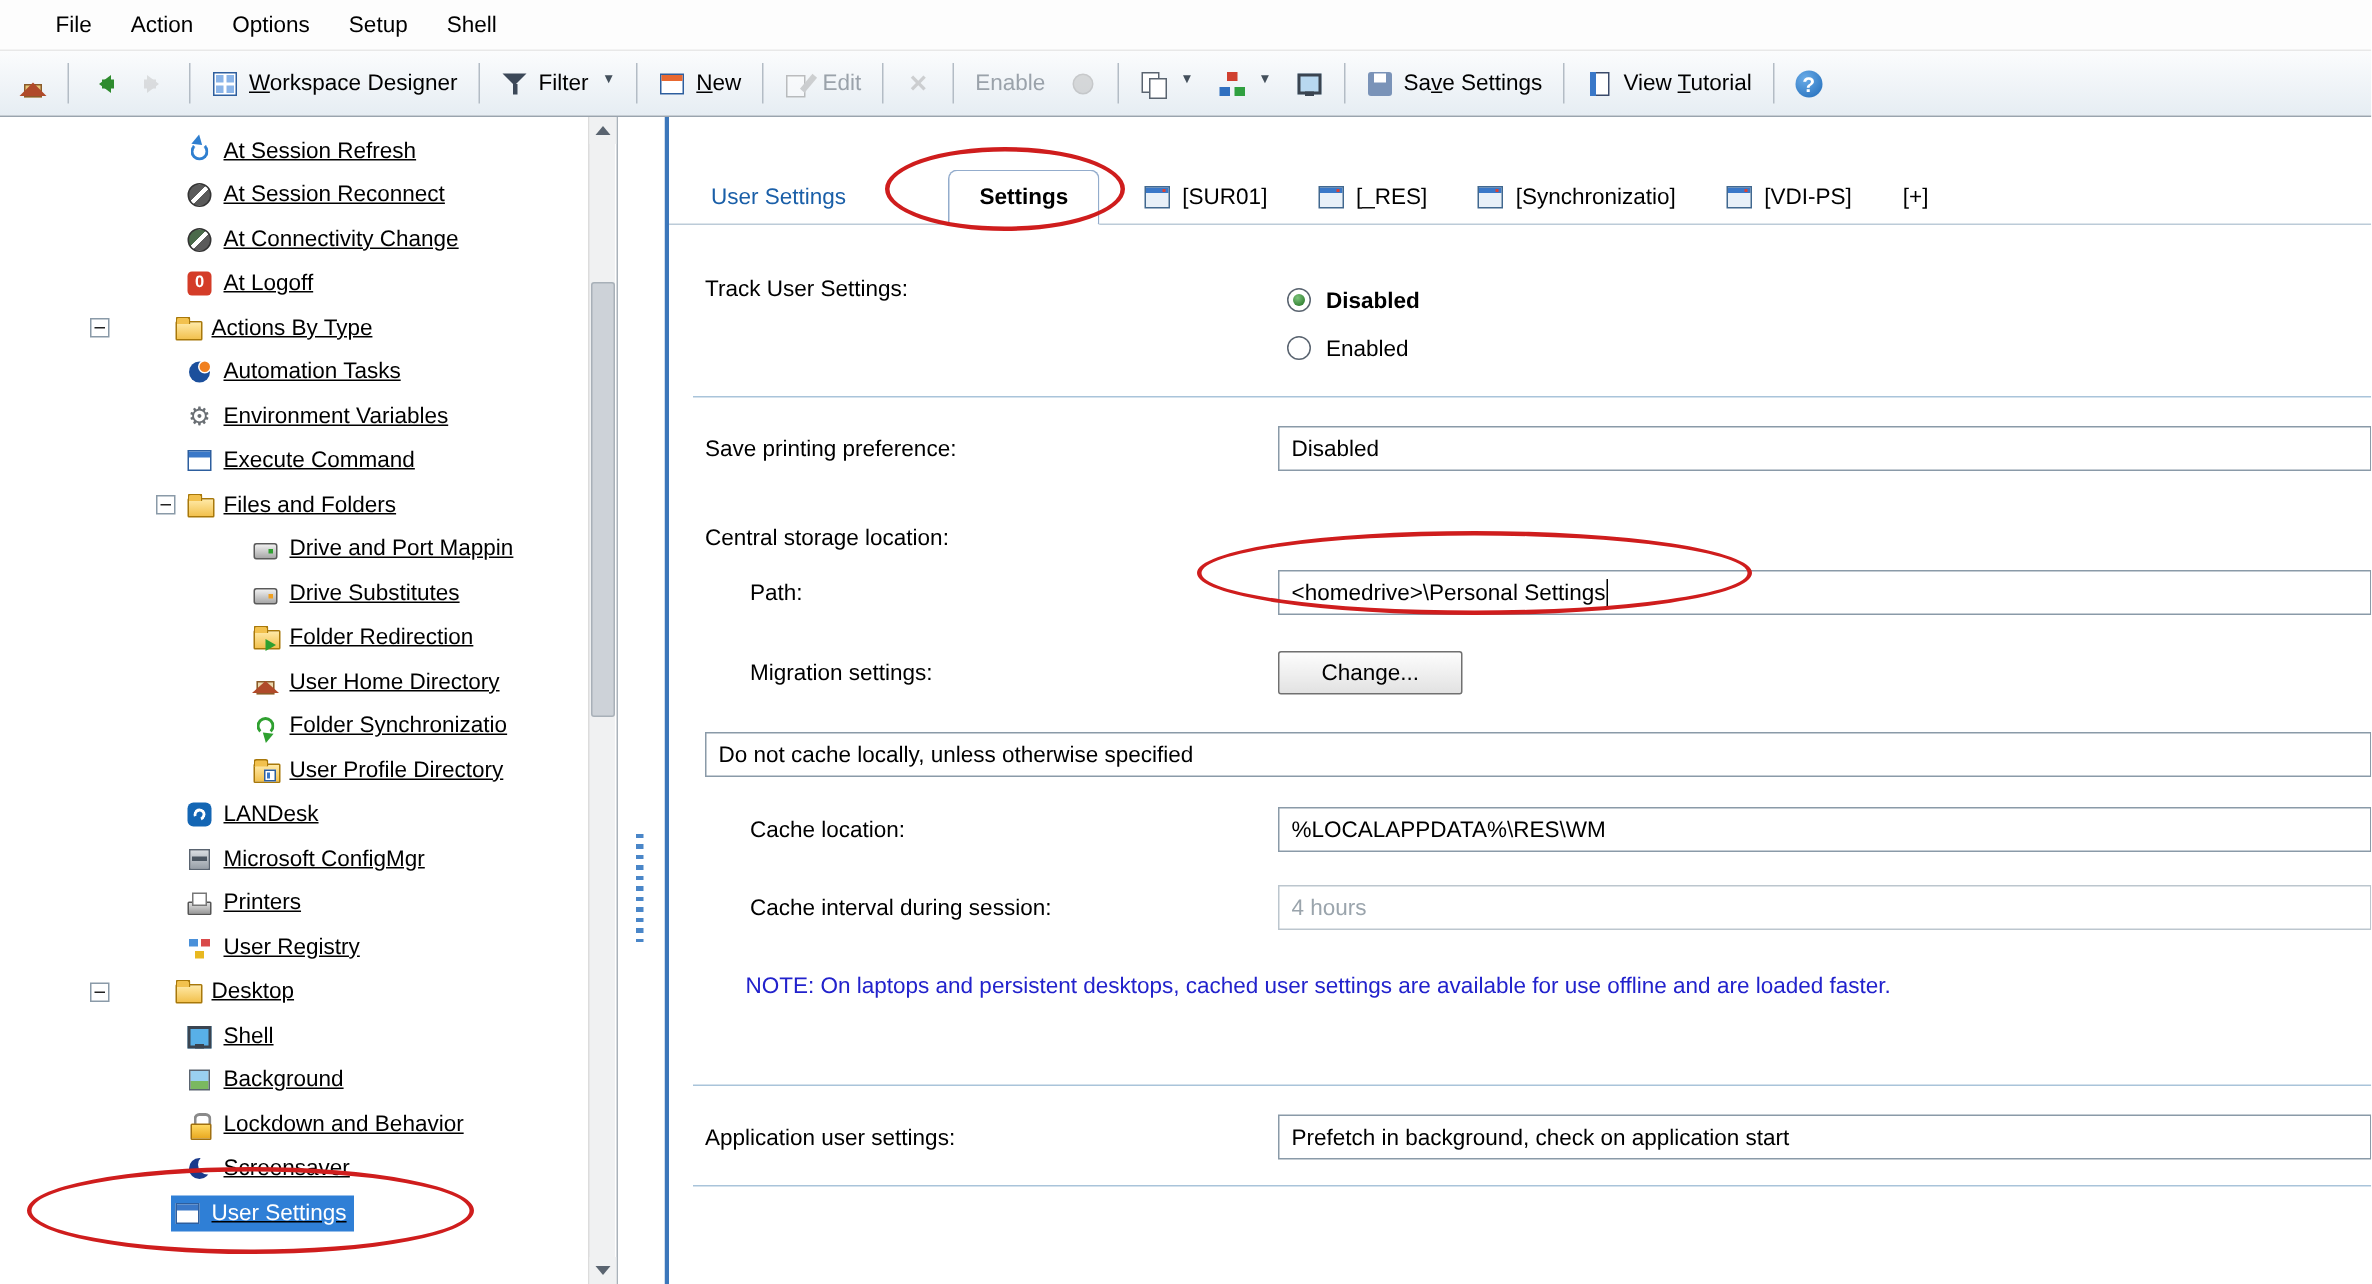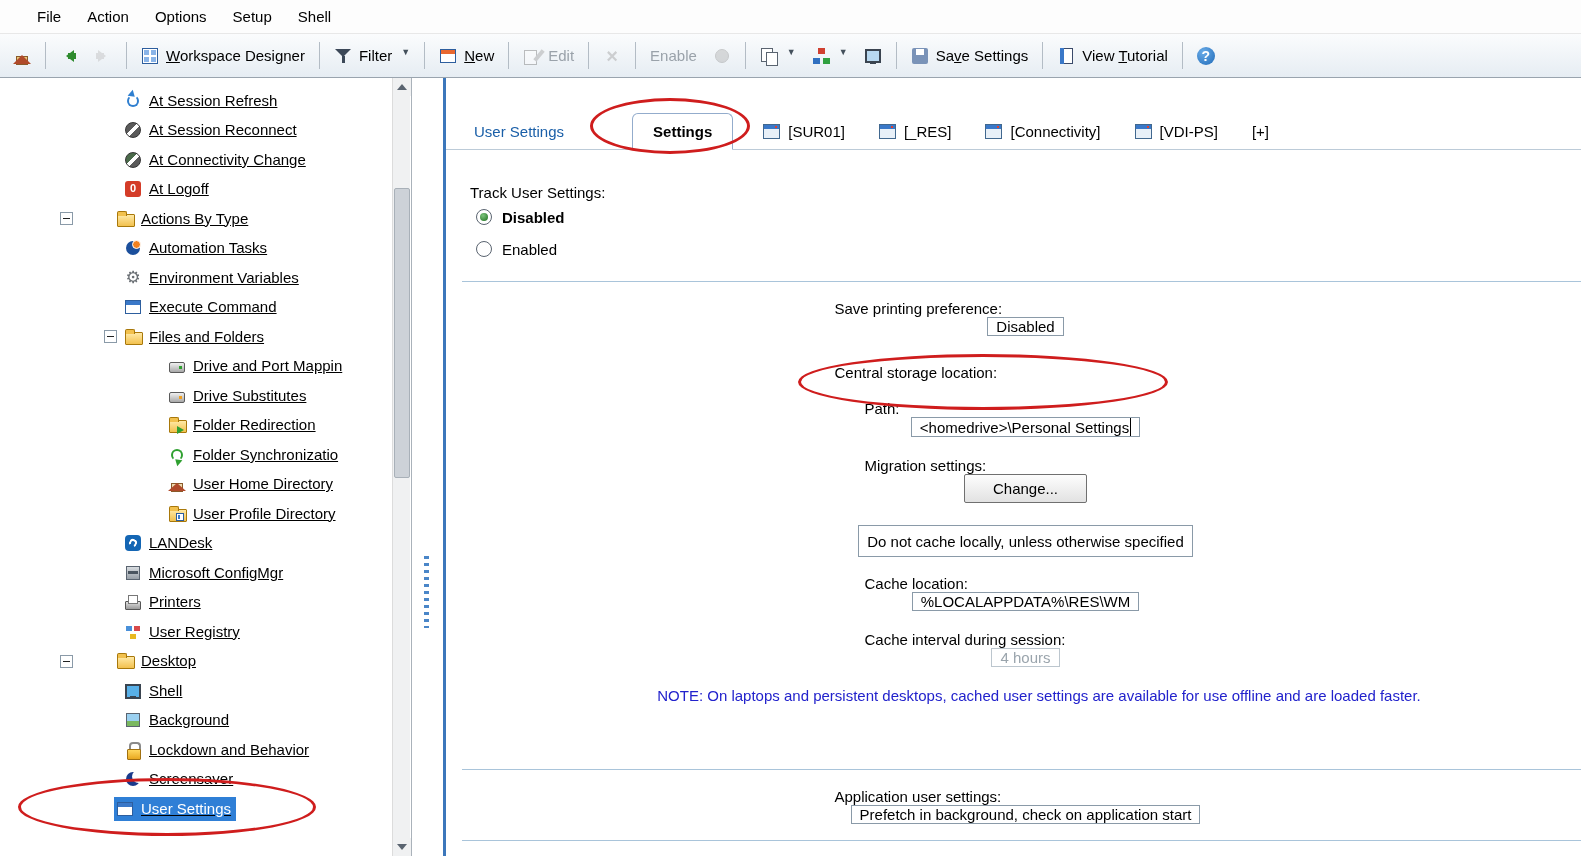--- a/index.html
+++ b/index.html
@@ -156,21 +156,21 @@
   .tabstrip { height:72px; display:flex; align-items:flex-end; padding-left:24px; gap:26px; border-bottom:1px solid #bccbd8; }
   .tab { display:flex; align-items:center; gap:8px; padding:9px 4px; white-space:nowrap; cursor:default; }
   .tab.link { color:#1a5fa8; }
   .tab.active { background:#fff; border:1px solid #93accc; border-bottom:1px solid #fff; border-radius:6px 6px 0 0;
                 font-weight:bold; padding:9px 20px; margin-bottom:-1px; color:#000;margin-left:38px; }
   .tab-ic { width:17px; height:15px; position:relative; flex:none; border:1px solid #41688f; background:linear-gradient(#3a78c8 0 4px, #e8f0f8 4px); }
   .tab-ic::after { content:""; position:absolute; right:2px; top:1px; width:2px; height:2px; background:#e04030; }
 
   
   .form { flex:1; overflow:hidden; }
-  .frow { display:flex; align-items:center; padding-left:24px; min-height:32px;flex-direction:column; }
+  .frow { display:flex; align-items:center; padding-left:24px; min-height:32px; }
   .flabel { width:382px; flex:none; }
   .flabel.indent { padding-left:30px; }
   .control { flex:1; }
   .divider { height:1px; background:#a9c4da; margin-left:16px; }
 
   .radios { align-items:flex-start; margin-top:34px; }
   .radio-row { display:flex; align-items:center; gap:10px; height:32px; padding-left:6px; }
   .radio { width:16px; height:16px; border:1px solid #5a6470; border-radius:50%; background:#fff; position:relative; flex:none; }
   .radio.sel::after { content:""; position:absolute; inset:3px; border-radius:50%;
       background:radial-gradient(circle at 38% 32%, #7cc47c, #1e6e1e); }
@@ -365,29 +365,29 @@
             <span class="hl">
               <span class="ic ic-folder">
                 <i class="ov-arrow-g"></i>
               </span>
               <span class="tlabel">Folder Redirection</span>
             </span>
           </div>
         <div class="trow d3">
             <span class="exp-sp"></span>
             <span class="hl">
+              <span class="ic ic-home"></span>
+              <span class="tlabel">User Home Directory</span>
+            </span>
+          </div>
+        <div class="trow d3">
+            <span class="exp-sp"></span>
+            <span class="hl">
               <span class="ic ic-sync"></span>
               <span class="tlabel">Folder Synchronizatio</span>
-            </span>
-          </div>
-        <div class="trow d3">
-            <span class="exp-sp"></span>
-            <span class="hl">
-              <span class="ic ic-home"></span>
-              <span class="tlabel">User Home Directory</span>
             </span>
           </div>
         <div class="trow d3">
             <span class="exp-sp"></span>
             <span class="hl">
               <span class="ic ic-folder">
                 <i class="ov-card"></i>
               </span>
               <span class="tlabel">User Profile Directory</span>
             </span>
@@ -490,21 +490,21 @@
         <div class="tab">
             <span class="tab-ic"></span>
             <span>[SUR01]</span>
           </div>
         <div class="tab">
             <span class="tab-ic"></span>
             <span>[_RES]</span>
           </div>
         <div class="tab">
             <span class="tab-ic"></span>
-            <span>[Connectivity]</span>
+            <span>[Synchronizatio]</span>
           </div>
         <div class="tab">
             <span class="tab-ic"></span>
             <span>[VDI-PS]</span>
           </div>
         <div class="tab">
             <span>[+]</span>
           </div>
       </div>
 

